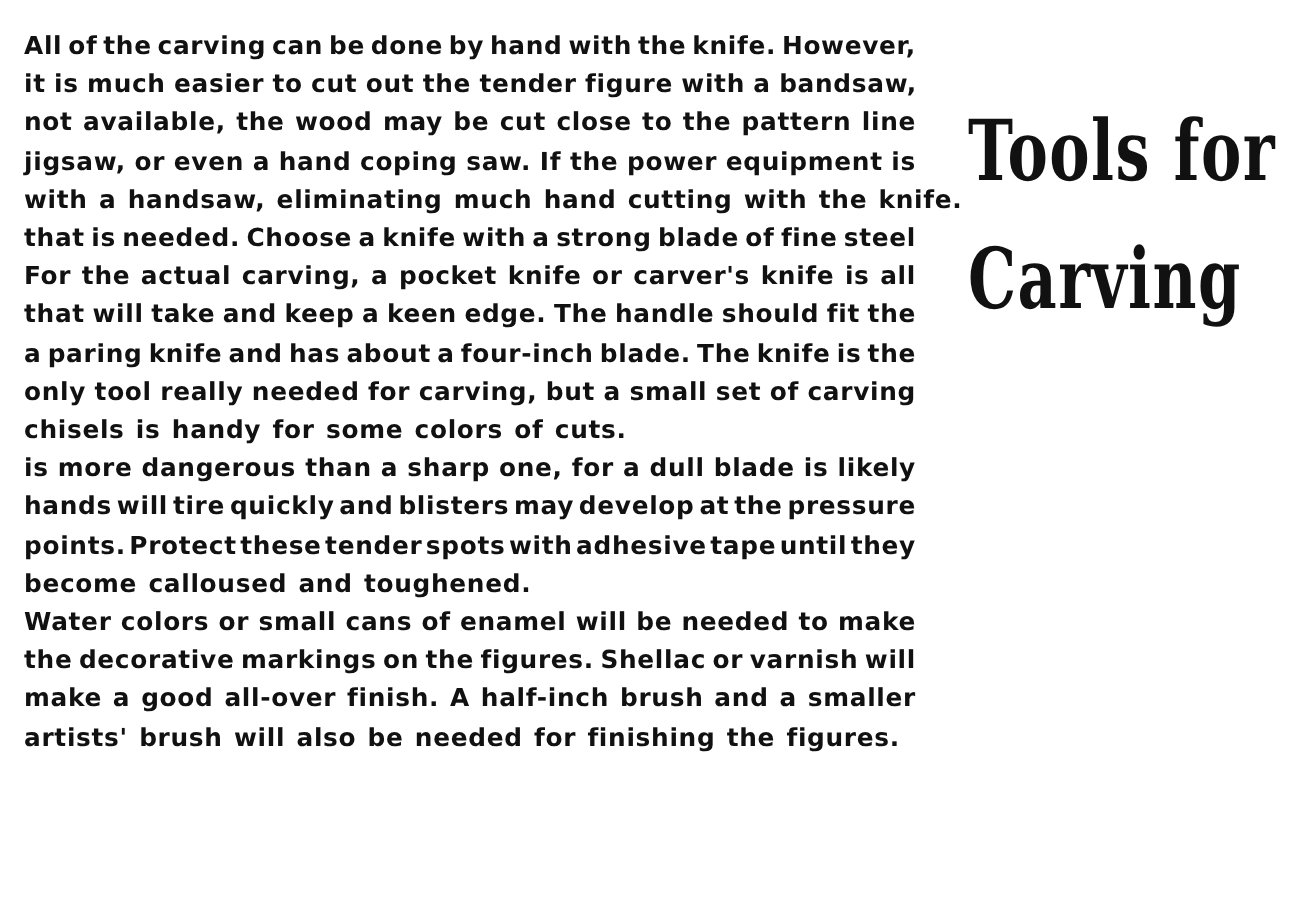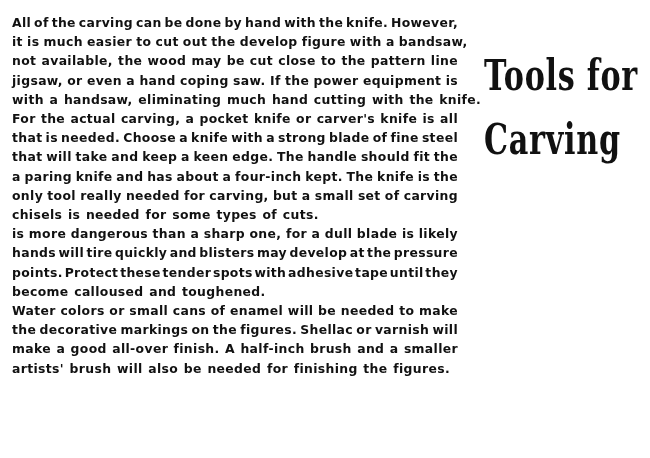--- a/index.html
+++ b/index.html
@@ -23,32 +23,32 @@
   }
   .title span { display: block; }
 </style>
 </head>
 <body>
 
 <div class="page">
   <div class="body-col">
     <p>
       <span style="word-spacing: -1.71875px; display: block;">All of the carving can be done by hand with the knife. However,</span>
-      <span style="word-spacing: -0.481771px; display: block;">it is much easier to cut out the develop figure with a bandsaw,</span>
+      <span style="word-spacing: -0.481771px; display: block;">it is much easier to cut out the tender figure with a bandsaw,</span>
       <span style="word-spacing: 0.544034px; display: block;">not available, the wood may be cut close to the pattern line</span>
       <span style="word-spacing: -0.329545px; display: block;">jigsaw, or even a hand coping saw. If the power equipment is</span>
       <span class="last">with a handsaw, eliminating much hand cutting with the knife.</span>
     </p>
     <p>
+      <span style="word-spacing: -1.48047px; display: block;">that is needed. Choose a knife with a strong blade of fine steel</span>
       <span style="word-spacing: 0.632102px; display: block;">For the actual carving, a pocket knife or carver's knife is all</span>
-      <span style="word-spacing: -1.48047px; display: block;">that is needed. Choose a knife with a strong blade of fine steel</span>
       <span style="word-spacing: -0.885417px; display: block;">that will take and keep a keen edge. The handle should fit the</span>
-      <span style="word-spacing: -1.54948px; display: block;">a paring knife and has about a four-inch kept. The knife is the</span>
+      <span style="word-spacing: -1.54948px; display: block;">a paring knife and has about a four-inch blade. The knife is the</span>
       <span style="word-spacing: -0.426136px; display: block;">only tool really needed for carving, but a small set of carving</span>
-      <span class="last">chisels is needed for some types of cuts.</span>
+      <span class="last">chisels is handy for some colors of cuts.</span>
     </p>
     <p>
       <span style="word-spacing: -0.126302px; display: block;">is more dangerous than a sharp one, for a dull blade is likely</span>
       <span style="word-spacing: -2.23594px; display: block;">hands will tire quickly and blisters may develop at the pressure</span>
       <span style="word-spacing: -2.92708px; display: block;">points. Protect these tender spots with adhesive tape until they</span>
       <span class="last">become calloused and toughened.</span>
     </p>
     <p>
       <span style="word-spacing: -0.0184659px; display: block;">Water colors or small cans of enamel will be needed to make</span>
       <span style="word-spacing: -1.39931px; display: block;">the decorative markings on the figures. Shellac or varnish will</span>

